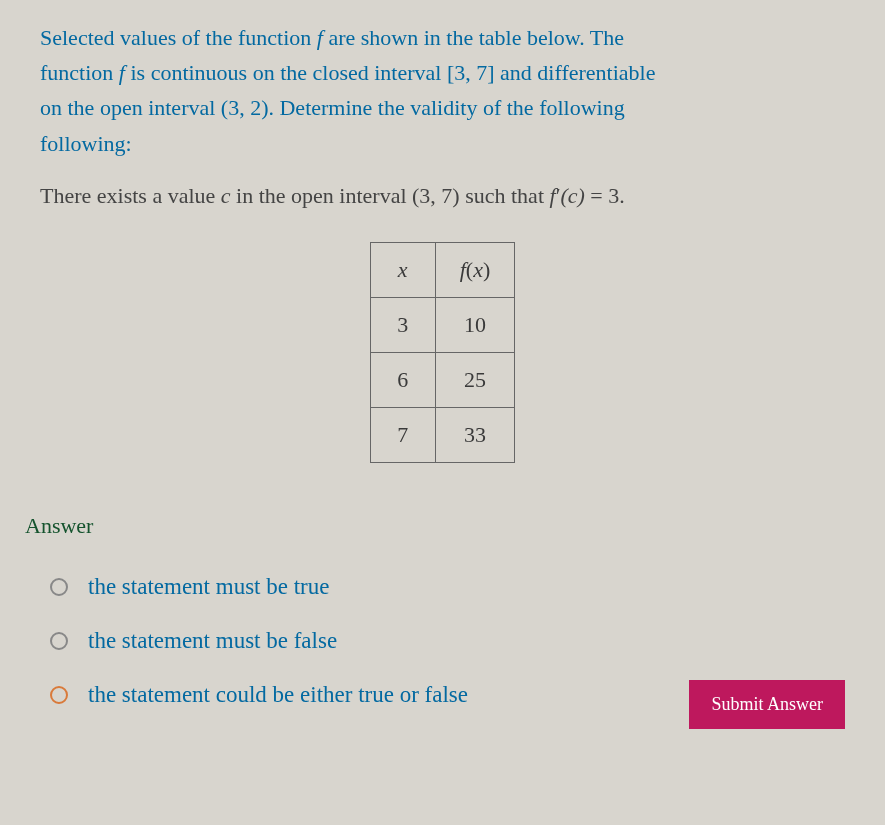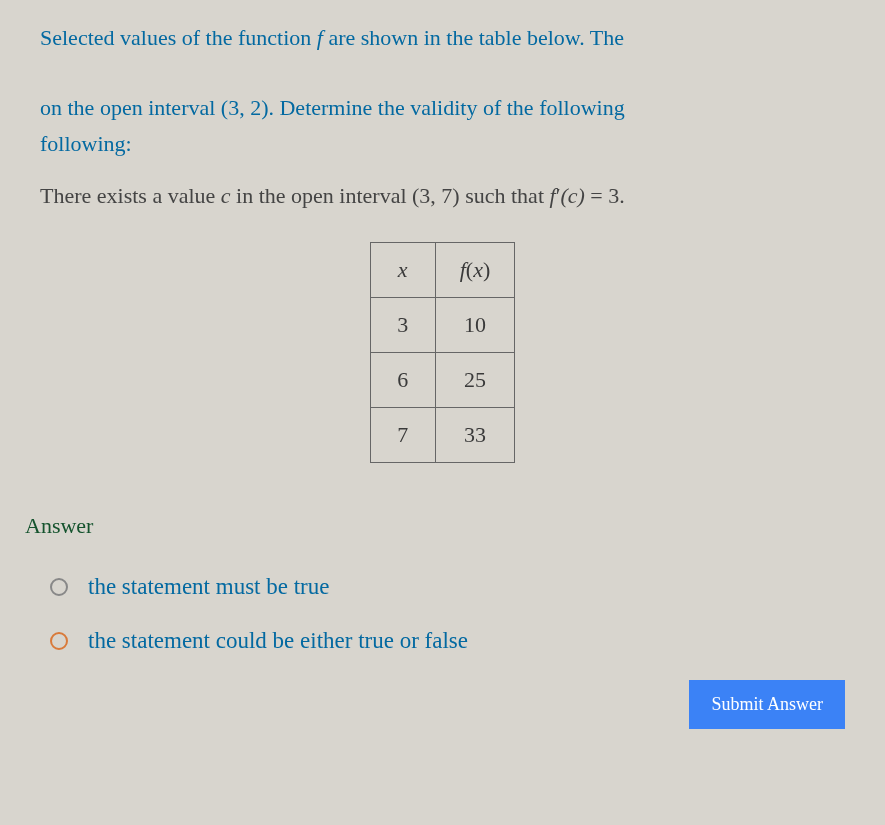--- a/index.html
+++ b/index.html
@@ -83,35 +83,35 @@
       flex-shrink: 0;
       background: transparent;
     }
     .radio.orange {
       border-color: #d97a3a;
     }
     .submit-btn {
       position: absolute;
       right: 40px;
       top: 680px;
-      background: #3b82f6;
+      background: #be185d;
       color: #fff;
       border: none;
       padding: 14px 22px;
       font-size: 18px;
       font-family: Georgia, serif;
       cursor: pointer;
     }
   </style>
 </head>
 <body>
 
 <div class="problem-text">
   <span class="faded">Selected values of the function <span class="math">f</span> are shown in the table below. The</span><br>
-  <br>
+  <span class="faded">function <span class="math">f</span> is continuous on the closed interval [3, 7] and differentiable</span><br>
   <span class="faded">on the open interval (3, 2). Determine the validity of the following</span><br>
   <span class="faded">following:</span>
 </div>
 
 <div class="statement-text">
   There exists a value <span class="math">c</span> in the open interval (3, 7) such that <span class="math">f<span class="prime">′</span>(c)</span> = 3.
 </div>
 
 <div class="table-container">
   <table>
@@ -137,18 +137,22 @@
 </div>
 
 <div class="answer-heading">Answer</div>
 
 <div class="options">
   <div class="option-row">
     <span class="radio"></span>
     <span>the statement must be true</span>
   </div>
   <div class="option-row">
+    <span class="radio"></span>
+    <span>the statement must be false</span>
+  </div>
+  <div class="option-row">
     <span class="radio orange"></span>
     <span>the statement could be either true or false</span>
   </div>
 </div>
 
 <button class="submit-btn">Submit Answer</button>
 
 </body></html>

